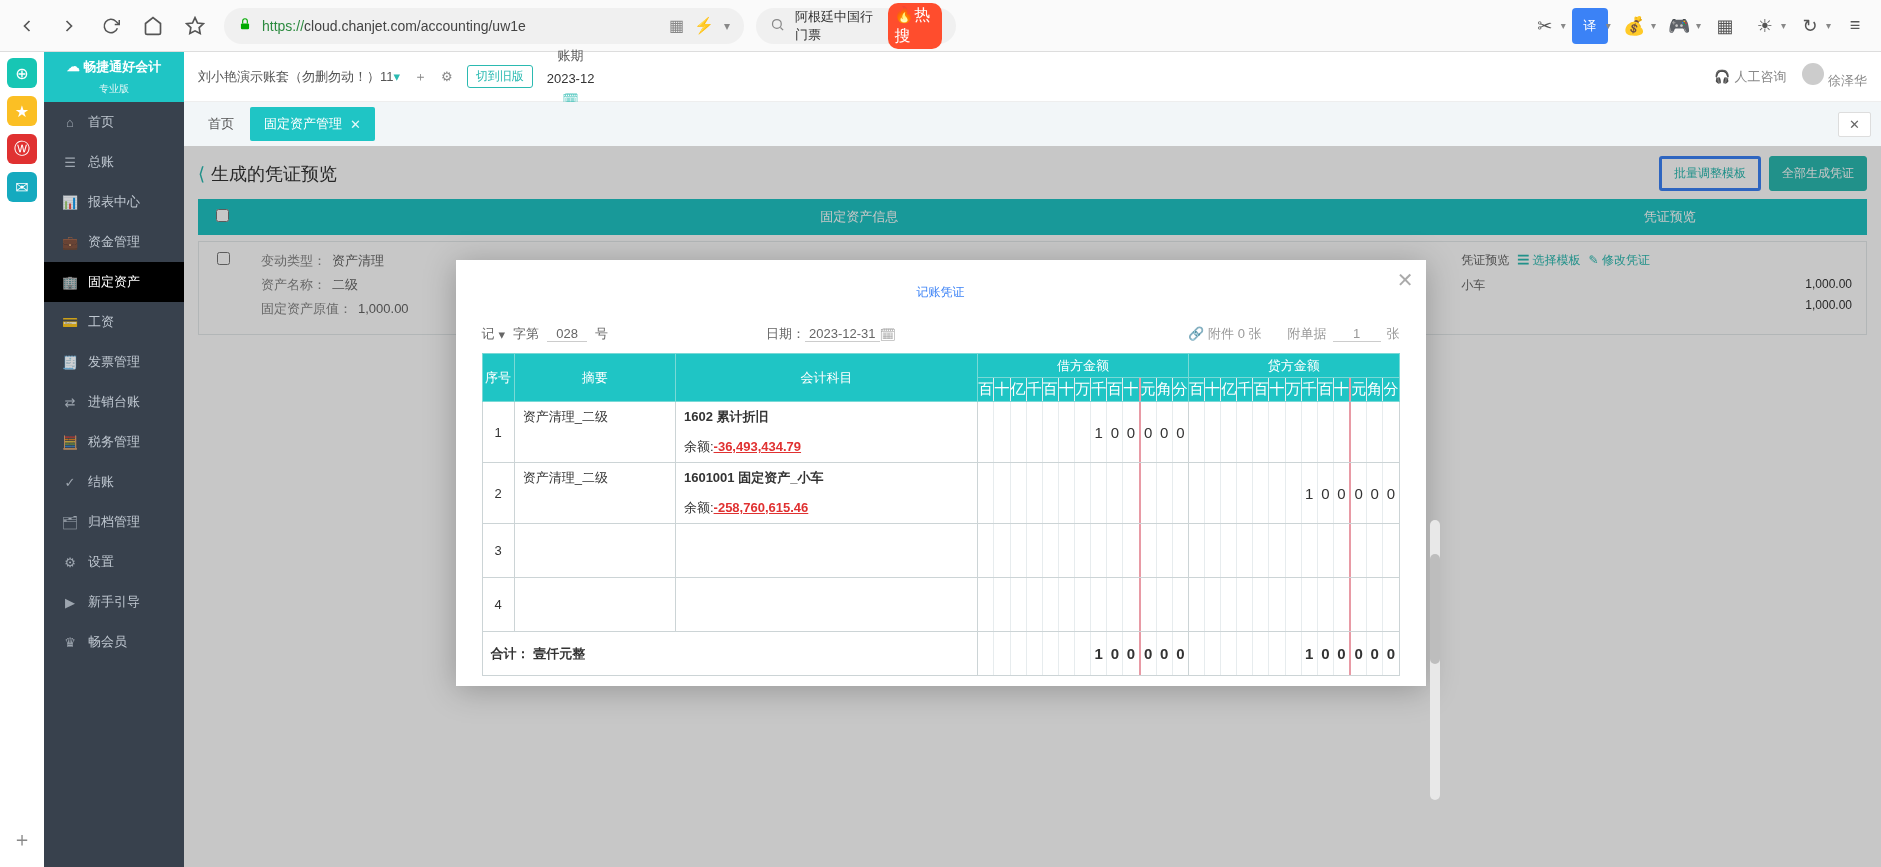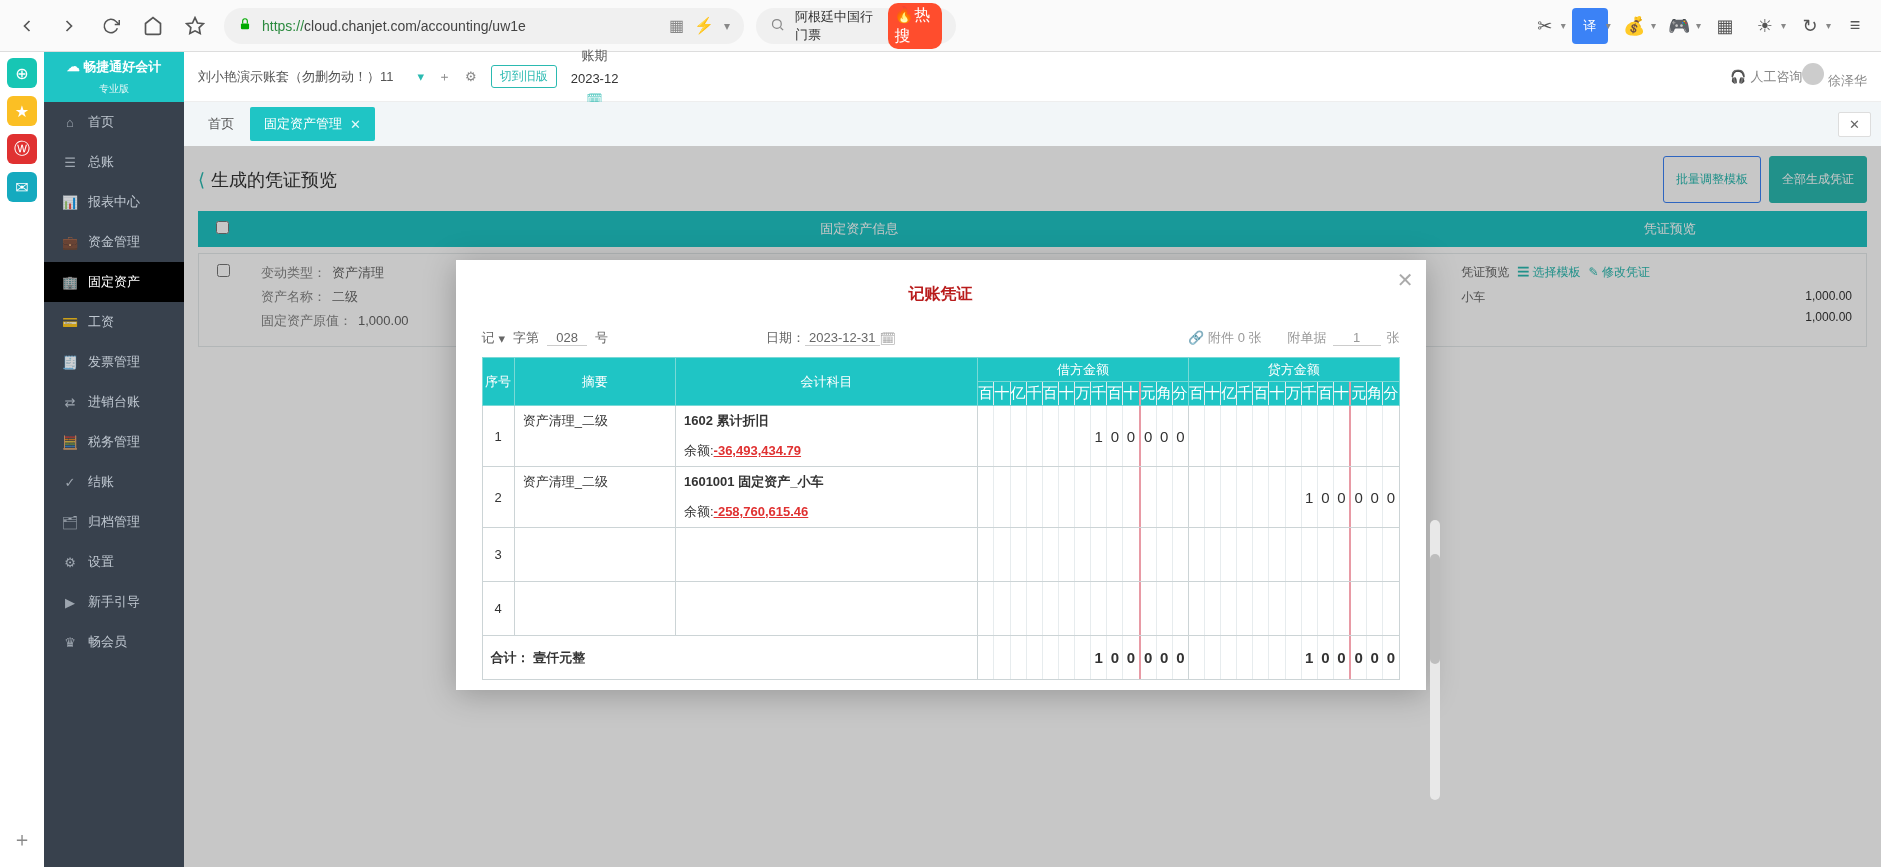--- a/index.html
+++ b/index.html
@@ -29,38 +29,38 @@
 .app-side{width:140px;background:#38414d;color:#bfc7d0;display:flex;flex-direction:column;}
 .brand{height:50px;background:#1fc5c5;color:#fff;display:flex;align-items:center;justify-content:center;font-size:13px;gap:6px;flex-direction:column;}
 .brand .t{font-weight:600;}
 .brand .s{font-size:10px;opacity:.85;}
 .menu-item{height:40px;display:flex;align-items:center;padding:0 18px;gap:10px;font-size:13px;cursor:pointer;}
 .menu-item.active{background:#000;color:#fff;}
 .menu-ic{width:16px;display:inline-flex;align-items:center;justify-content:center;opacity:.75;}
 
 .app-main{flex:1;display:flex;flex-direction:column;background:#fff;min-width:0;position:relative;}
 .topbar{height:50px;border-bottom:1px solid #eee;display:flex;align-items:center;padding:0 14px;gap:14px;color:#555;}
-.topbar .book{display:flex;align-items:center;gap:24px;}
+.topbar .book{display:flex;align-items:center;gap:0;}
 .topbar .iconbtn{color:#888;cursor:pointer;}
 .old-ver{border:1px solid #2bbab1;color:#2bbab1;border-radius:3px;padding:2px 8px;font-size:12px;}
 .period{display:flex;align-items:center;gap:6px;flex-direction:column;}
-.topbar .right{margin-left:auto;display:flex;align-items:center;gap:0;color:#888;}
+.topbar .right{margin-left:auto;display:flex;align-items:center;gap:16px;color:#888;}
 .avatar{width:22px;height:22px;border-radius:50%;background:#ccc;display:inline-block;}
 
 .tabbar{height:44px;background:#f2f6f8;display:flex;align-items:center;padding:0 10px;gap:2px;}
 .tab{height:34px;padding:0 14px;display:flex;align-items:center;color:#555;cursor:pointer;}
 .tab.home{}
 .tab.active{background:#1fc5c5;color:#fff;border-radius:2px;}
 .tab .x{margin-left:8px;opacity:.9;}
 .tabbar .close-all{margin-left:auto;padding:4px 10px;border:1px solid #ddd;background:#fff;border-radius:2px;cursor:pointer;color:#666;}
 
 .content{flex:1;padding:4px 14px 14px 14px;overflow:auto;position:relative;}
 .content-title{font-size:18px;color:#333;margin:6px 0 8px 0;display:flex;align-items:center;}
 .content-title .right-btns{margin-left:auto;display:flex;gap:8px;}
-.btn-out{border:1px solid #3b82f6;color:#2bbab1;background:#fff;padding:14px 12px;border-radius:3px;font-size:12px;}
+.btn-out{border:3px solid #3b82f6;color:#2bbab1;background:#fff;padding:6px 12px;border-radius:3px;font-size:12px;}
 .btn-pri{background:#2bbab1;color:#fff;border:1px solid #2bbab1;padding:6px 12px;border-radius:3px;font-size:12px;}
 
 .grid-head{background:#1fc5c5;color:#fff;height:36px;display:flex;align-items:center;gap:21px;}
 .grid-head .chk{width:48px;text-align:center;}
 .grid-head .c1{flex:3;text-align:center;}
 .grid-head .c2{flex:1;text-align:center;}
 
 .row-card{display:flex;border:1px solid #e5e9eb;margin-top:6px;}
 .row-card .chk{width:48px;text-align:center;padding-top:10px;}
 .row-card .info{flex:3;padding:10px 14px;color:#666;}
@@ -71,21 +71,21 @@
 .vou-link{color:#2bbab1;margin-left:8px;cursor:pointer;}
 .vou-rows div{display:flex;gap:16px;margin-bottom:4px;}
 .vou-rows .amt{margin-left:auto;color:#333;}
 
 
 .dim{position:absolute;inset:0;background:rgba(0,0,0,.22);}
 
 
 .modal{position:absolute;left:50%;top:260px;transform:translateX(-50%);width:970px;background:#fff;box-shadow:0 4px 30px rgba(0,0,0,.25);padding:20px 26px 10px 26px;}
 .modal .close{position:absolute;right:12px;top:8px;font-size:20px;color:#aaa;cursor:pointer;}
-.m-title{text-align:center;font-size:16px;font-weight:700;margin:4px 0 24px 0;color:#b91c1c;}
+.m-title{text-align:center;font-size:12px;font-weight:400;margin:4px 0 24px 0;color:#3b82f6;}
 .m-ctrls{display:flex;align-items:center;gap:8px;color:#666;margin-bottom:10px;}
 .m-ctrls .sel{display:flex;align-items:center;gap:4px;}
 .m-ctrls .num{width:40px;text-align:center;border-bottom:1px solid #ccc;}
 .m-ctrls .date{display:flex;align-items:center;margin-left:150px;}
 .m-ctrls .attach{margin-left:auto;display:flex;align-items:center;gap:6px;color:#999;}
 .m-ctrls .attach .lk{color:#999;}
 
 .v-table{border:1px solid #1fc5c5;border-collapse:collapse;width:100%;}
 .v-table th{background:#1fc5c5;color:#fff;font-weight:500;font-size:13px;border:1px solid #79d9d6;text-align:center;}
 .v-table th.h1{height:24px;}

